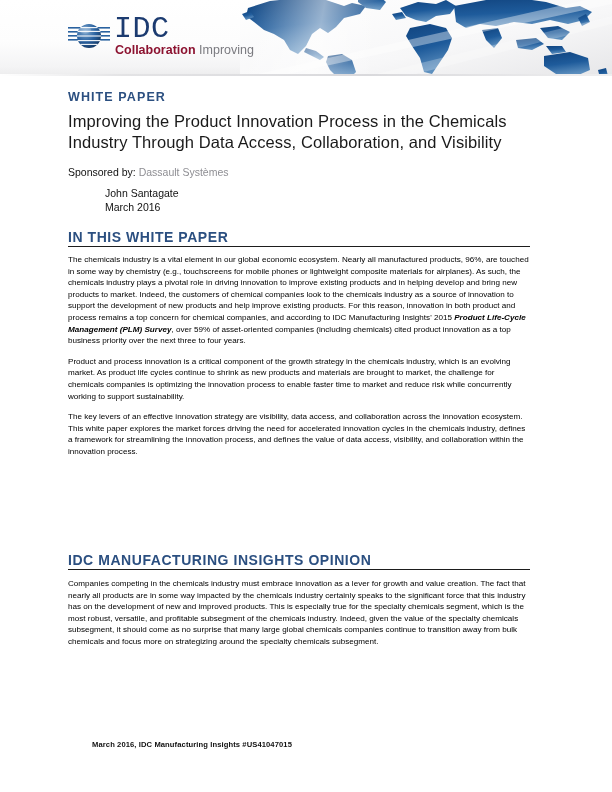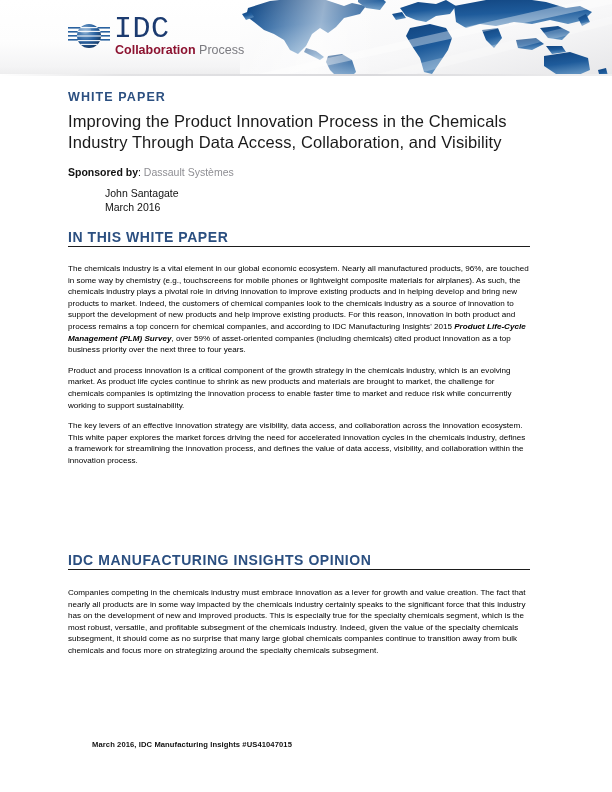--- a/index.html
+++ b/index.html
@@ -117,21 +117,21 @@
     color: #1a1a1a;
     letter-spacing: 0.1px;
   }
 
   .sponsor {
     position: absolute;
     top: 165px;
     font-size: 10.5px;
     line-height: 14px;
   }
-  .sponsor b { font-weight: bold; color: #111111; }
+  .sponsor b { font-weight: normal; color: #111111; }
   .sponsor span { color: #8e8e93; }
 
   .byline {
     position: absolute;
     top: 187px;
     font-size: 10.5px;
     line-height: 13.5px;
     color: #111111;
     margin-left: 37px;
   }
@@ -154,21 +154,21 @@
   .body-block {
     position: absolute;
     left: 68px;
     width: 462px;
     font-size: 8.1px;
     line-height: 11.6px;
     color: #000000;
     text-align: left;
   }
   .body-block p {
-    margin: 9px 0 9px 0;
+    margin: 0 0 9px 0;
   }
   .body-block p:last-child { margin-bottom: 0; }
   .body-block i { font-style: italic; font-weight: bold; }
 
   .footer {
     position: absolute;
     left: 68px;
     top: 740px;
     font-size: 7.6px;
     font-weight: bold;
@@ -258,21 +258,21 @@
           <line x1="9.6" y1="11.4" x2="32.4" y2="11.4"></line>
           <line x1="9.0" y1="16.0" x2="33.0" y2="16.0"></line>
           <line x1="9.6" y1="20.6" x2="32.4" y2="20.6"></line>
           <line x1="12.4" y1="7.6" x2="29.6" y2="7.6"></line>
           <line x1="12.4" y1="24.4" x2="29.6" y2="24.4"></line>
         </g>
         <ellipse cx="17" cy="10" rx="6" ry="3.4" fill="#ffffff" opacity="0.22"></ellipse>
       </svg>
       <div class="logo-idc">IDC</div>
       <div class="logo-sub">
-        <span class="logo-mfg">Collaboration</span><span>&nbsp;</span><span class="logo-ins">Process</span>
+        <span class="logo-mfg">Collaboration</span><span>&nbsp;</span><span class="logo-ins">Improving</span>
       </div>
     </div>
 
     <div class="banner-rule"></div>
   </div>
 
   <div class="col doc-title">Improving the Product Innovation Process in the Chemicals Industry Through Data Access, Collaboration, and Visibility</div>
 
   <div class="col eyebrow">WHITE PAPER</div>
 

